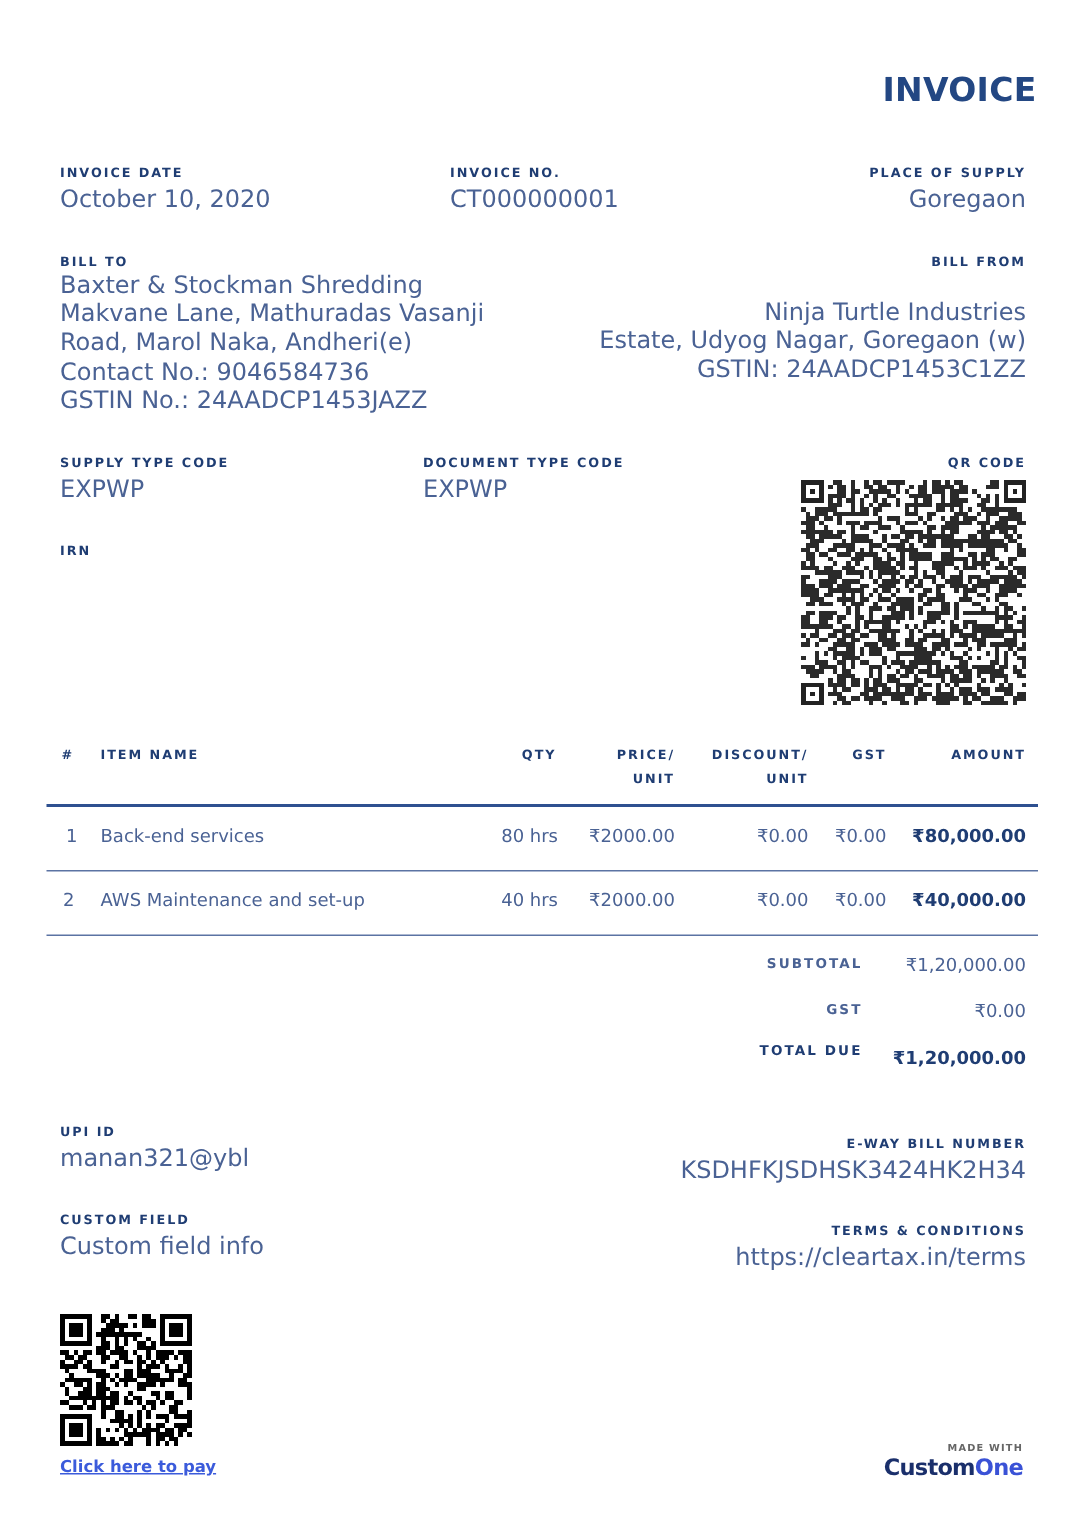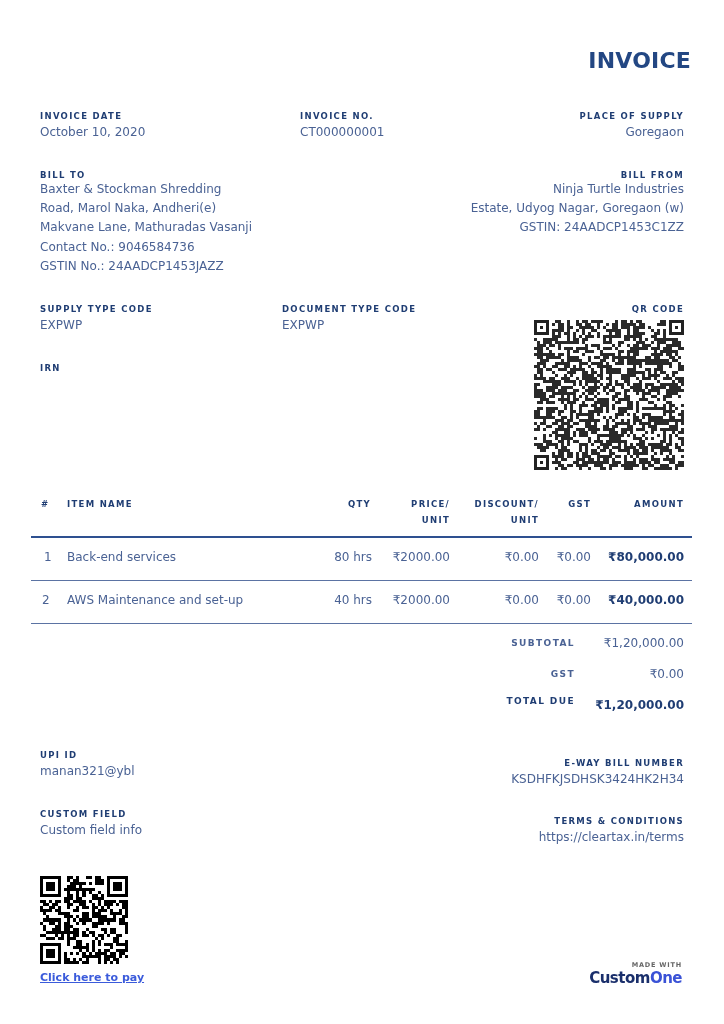--- a/index.html
+++ b/index.html
@@ -4,21 +4,21 @@
 <style>
   * { box-sizing: border-box; margin: 0; padding: 0; }
   html, body { width: 724px; height: 1024px; background: #ffffff; overflow: hidden; }
   body { font-family: "DejaVu Sans", sans-serif; color: #4a6294; position: relative; }
 
   .abs { position: absolute; }
   .label {
     font-family: "DejaVu Sans", sans-serif; font-weight: bold; font-size: 8.5px;
     letter-spacing: 1.3px; color: #1f3d73; text-transform: uppercase; white-space: nowrap;
   }
-  .val { font-size: 12px; color: #4a6294; line-height: 19px; white-space: nowrap; }
+  .val { font-size: 16px; color: #4a6294; line-height: 19px; white-space: nowrap; }
   .right { text-align: right; }
   .center { text-align: left; }
 
   #title { right: 33px; top: 48px; font-size: 22px; font-weight: bold; color: #234783; letter-spacing: 0.2px; }
 
   .lines div { line-height: 19.2px; }
 
   .irn { font-size: 12px; line-height: 19px; width: 250px; word-break: break-all; color: #4a6294; }
 
   .qr-big { left: 534px; top: 320px; width: 150px; height: 150px; }
@@ -58,29 +58,29 @@
 </div>
 <div class="abs right" style="right:40px; top:111px;">
   <div class="label">PLACE OF SUPPLY</div>
   <div class="val" style="margin-top:2px;">Goregaon</div>
 </div>
 
 <div class="abs" style="left:40px; top:170px;">
   <div class="label">BILL TO</div>
   <div class="val lines" style="margin-top:0;">
     <div>Baxter &amp; Stockman Shredding</div>
+    <div>Makvane Lane, Mathuradas Vasanji</div>
     <div>Road, Marol Naka, Andheri(e)</div>
-    <div>Makvane Lane, Mathuradas Vasanji</div>
     <div>Contact No.: 9046584736</div>
     <div>GSTIN No.: 24AADCP1453JAZZ</div>
   </div>
 </div>
 <div class="abs right" style="right:40px; top:170px;">
   <div class="label">BILL FROM</div>
-  <div class="val lines" style="margin-top:0;">
+  <div class="val lines" style="margin-top:18px;">
     <div>Ninja Turtle Industries</div>
     <div>Estate, Udyog Nagar, Goregaon (w)</div>
     <div>GSTIN: 24AADCP1453C1ZZ</div>
   </div>
 </div>
 
 <div class="abs" style="left:40px; top:304px;">
   <div class="label">SUPPLY TYPE CODE</div>
   <div class="val" style="margin-top:2px;">EXPWP</div>
 </div>

